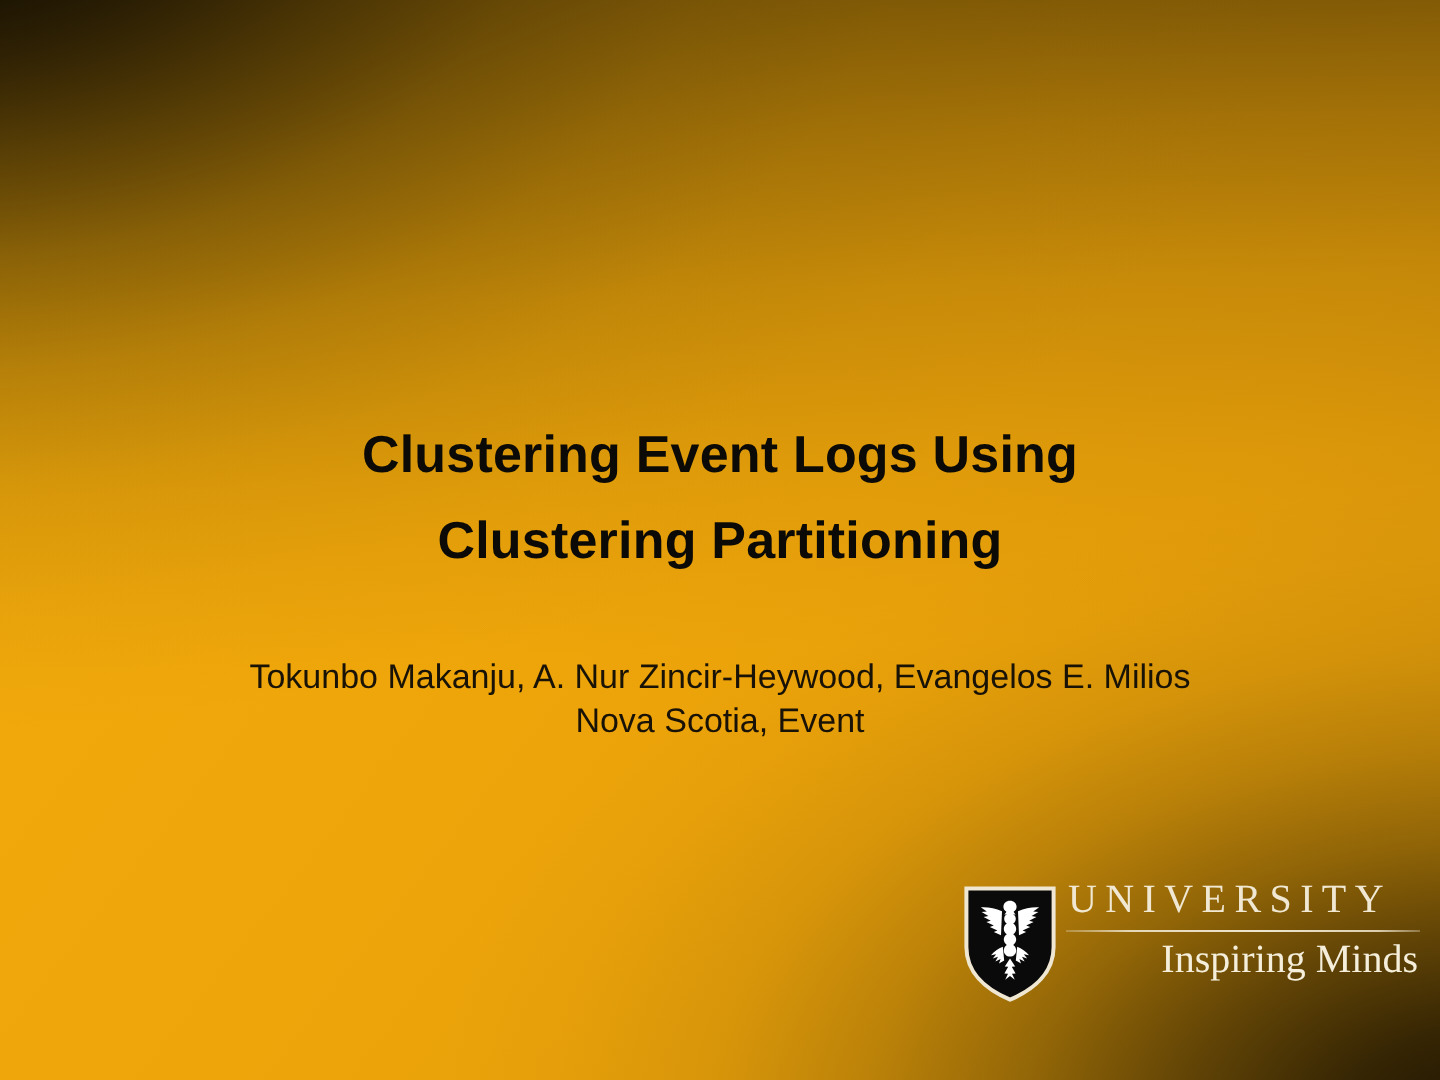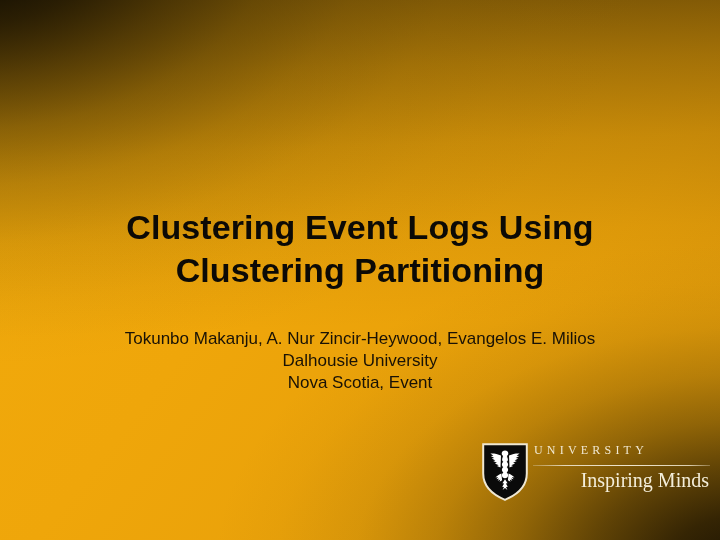--- a/index.html
+++ b/index.html
@@ -80,21 +80,21 @@
   .title-block {
     position: absolute;
     left: 0;
     right: 0;
     top: 206px;
     text-align: center;
     padding: 0 40px;
     box-sizing: border-box;
   }
   .title-line {
-    font-size: 34px;
+    font-size: 26px;
     font-weight: bold;
     line-height: 43px;
     color: #0c0a06;
     letter-spacing: 0.1px;
     white-space: nowrap;
   }
 
   
   .authors-block {
     position: absolute;
@@ -141,21 +141,21 @@
     font-family: "Liberation Serif", serif;
     font-size: 27px;
     line-height: 29px;
     color: #f3ecd9;
     letter-spacing: 0.4px;
     white-space: nowrap;
   }
 
   .logo-university {
     font-family: "Liberation Serif", serif;
-    font-size: 12px;
+    font-size: 20px;
     line-height: 23px;
     color: #f0e8d2;
     letter-spacing: 4.2px;
     white-space: nowrap;
     margin-top: 1px;
   }
 
   .logo-rule {
     margin-top: 3px;
     margin-left: -1px;
@@ -190,21 +190,20 @@
   <div class="bg-dark-topleft"></div>
   <div class="bg-dark-bottomright"></div>
 
   <div class="title-block">
     <div class="title-line">Clustering Event Logs Using</div>
     <div class="title-line">Clustering Partitioning</div>
   </div>
 
   <div class="authors-block">
     <div class="author-line">Tokunbo Makanju, A. Nur Zincir-Heywood, Evangelos E. Milios</div>
-    <div class="author-line">Dalhousie University</div>
     <div class="author-line">Nova Scotia, Event</div>
   </div>
 
   <div class="logo">
 
     <div class="logo-shield">
       <svg viewBox="0 0 46 58" width="46" height="58" aria-hidden="true">
 
         <path d="M1.2 1.2 H44.8 V30.5 C44.8 43.0 35.5 51.6 23.0 56.8 C10.5 51.6 1.2 43.0 1.2 30.5 Z" fill="#0a0a0a" stroke="#efe7d2" stroke-width="2.0"></path>
 

